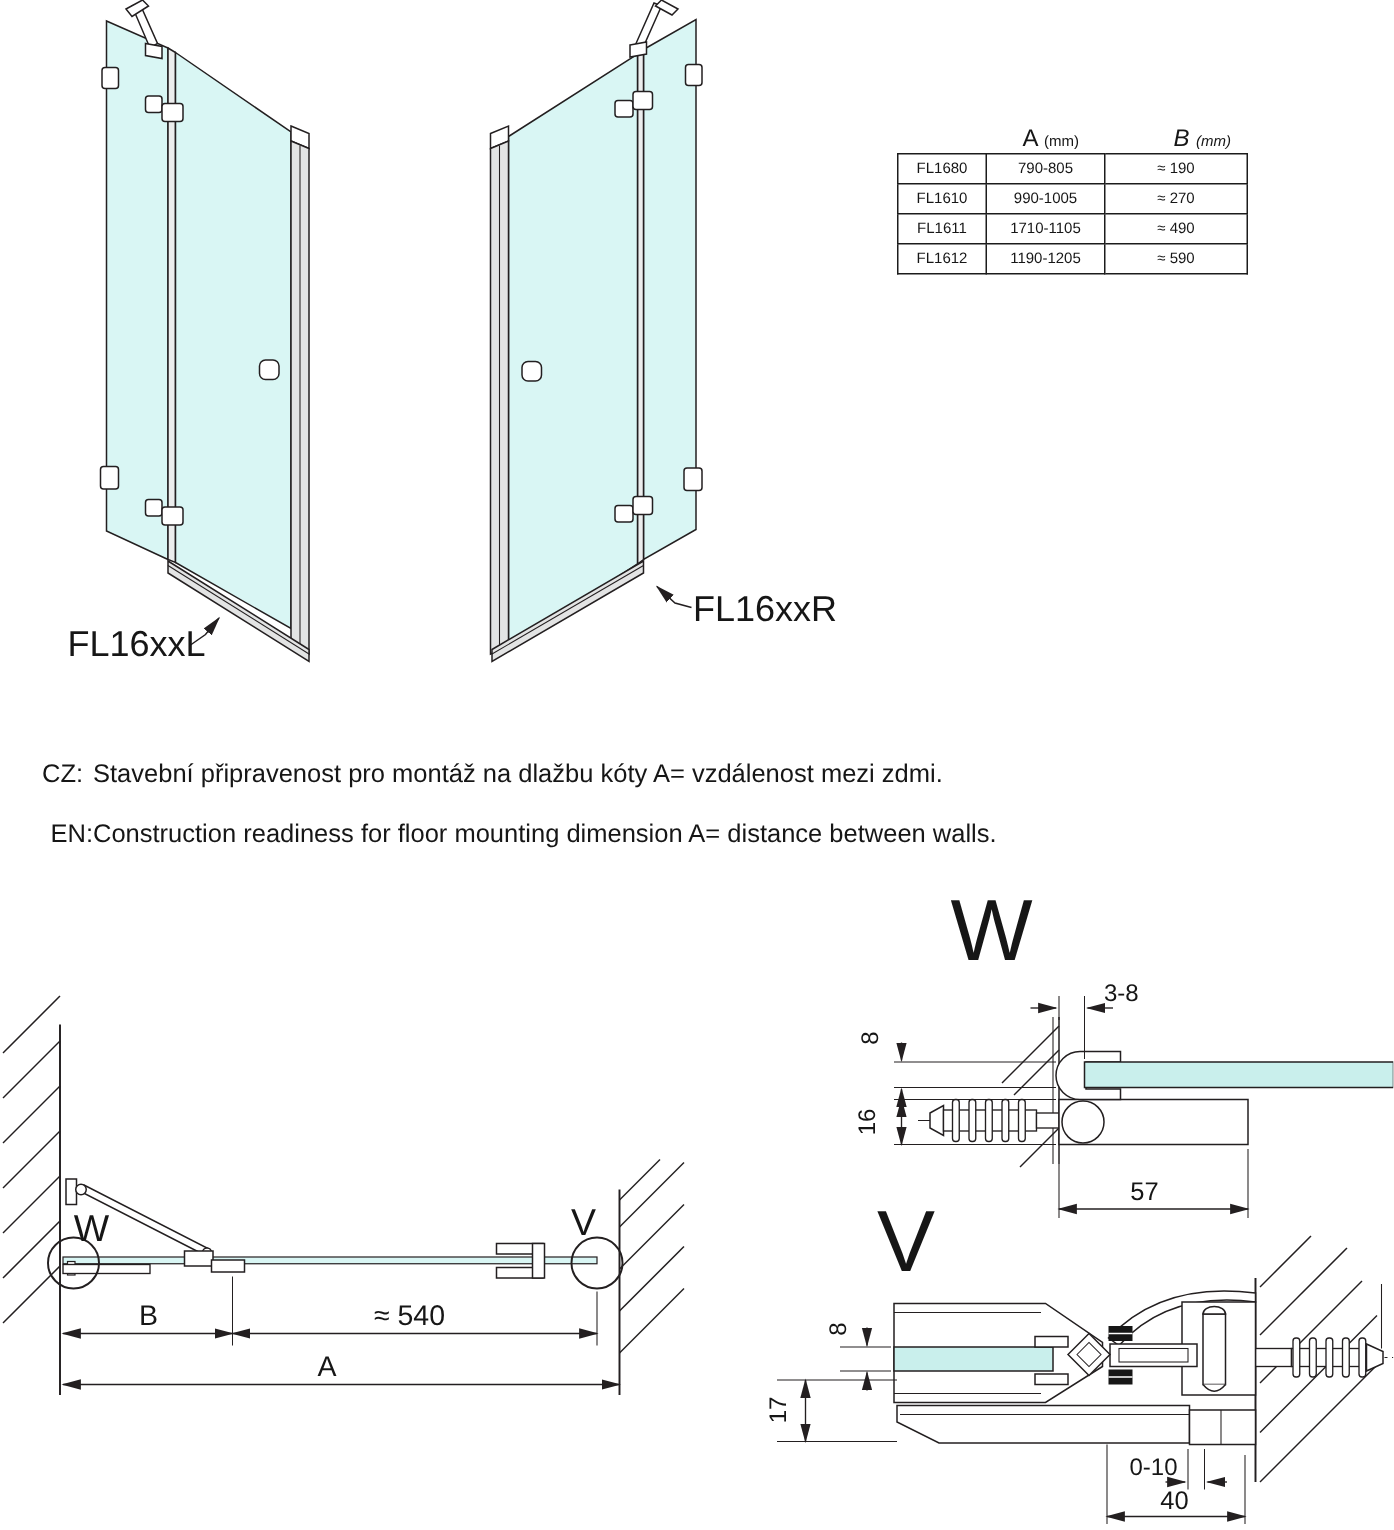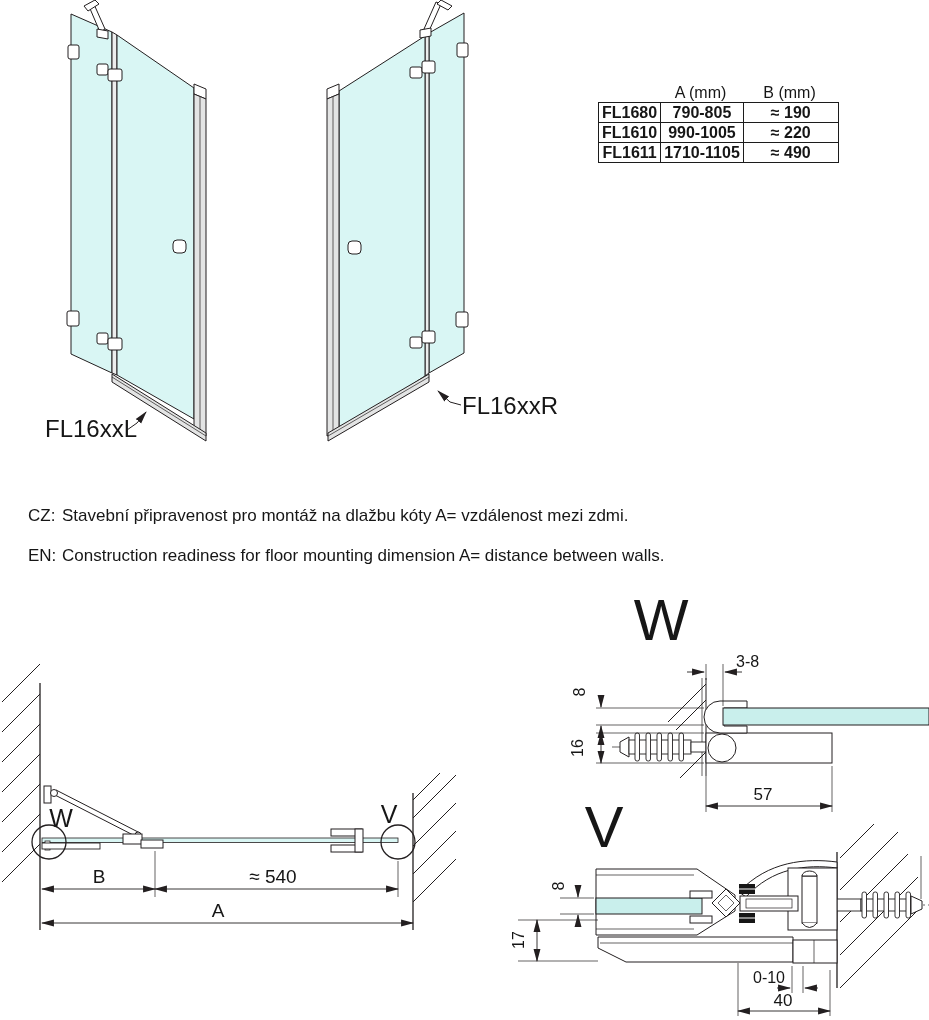--- a/index.html
+++ b/index.html
@@ -23,33 +23,33 @@
   .dimt2{ font-size:16px; }
   .pdim { font-size:19px; }
   .big  { font-size:58px; }
   .mlabel { font-size:24px; }
   .plab { font-size:25px; }
 
   .spec { position:absolute; left:598px; top:84px; }
   .spec-head { position:relative; height:17px; font-size:16px; }
   .spec-head .hcell { position:absolute; text-align:center; white-space:nowrap; }
   .spec-head .h-a { left:62px;  width:81px; }
-  .spec-head .h-b { left:143px; width:97px; }
-  .spec-head small { font-size:16px; }
+  .spec-head .h-b { left:155px; width:97px;font-style:italic; }
+  .spec-head small { font-size:10px; }
   .spec table { border-collapse:collapse; margin-top:1px; }
   .spec td { border:1.3px solid #1c1c1c; height:19px; padding:0 3px;
-             font-size:16px; text-align:center; white-space:nowrap;font-weight:bold; }
+             font-size:10px; text-align:center; white-space:nowrap; }
   .spec td.model { width:52px; }
   .spec td.vala  { width:72px; }
   .spec td.valb  { width:88px; }
 
   .note { position:absolute; left:28px; display:flex; font-size:17px; white-space:nowrap; }
   .note .lang { width:34px; flex:0 0 34px; }
   .note-cz { top:506px; }
-  .note-en { top:546px; }
+  .note-en { top:546px;text-align:right; }
 </style>
 </head>
 <body>
 
 <div class="page">
 
 <svg class="art" width="929" height="1020" viewBox="0 0 929 1020">
   <defs>
     <marker id="arr" viewBox="0 0 12 8" refX="11" refY="4" markerWidth="13" markerHeight="9" orient="auto-start-reverse" markerUnits="userSpaceOnUse">
       <path d="M0,0.8 L12,4 L0,7.2 Z" fill="#231f20"></path>
@@ -284,26 +284,31 @@
   <table>
     <tbody>
       <tr>
         <td class="model">FL1680</td>
         <td class="vala">790-805</td>
         <td class="valb">≈ 190</td>
       </tr>
       <tr>
         <td class="model">FL1610</td>
         <td class="vala">990-1005</td>
-        <td class="valb">≈ 220</td>
+        <td class="valb">≈ 270</td>
       </tr>
       <tr>
         <td class="model">FL1611</td>
         <td class="vala">1710-1105</td>
         <td class="valb">≈ 490</td>
+      </tr>
+      <tr>
+        <td class="model">FL1612</td>
+        <td class="vala">1190-1205</td>
+        <td class="valb">≈ 590</td>
       </tr>
     </tbody>
   </table>
 </div>
 
 <div class="note note-cz">
   <span class="lang">CZ:</span>
   <span class="txt">Stavební připravenost pro montáž na dlažbu kóty A= vzdálenost mezi zdmi.</span>
 </div>
 <div class="note note-en">

